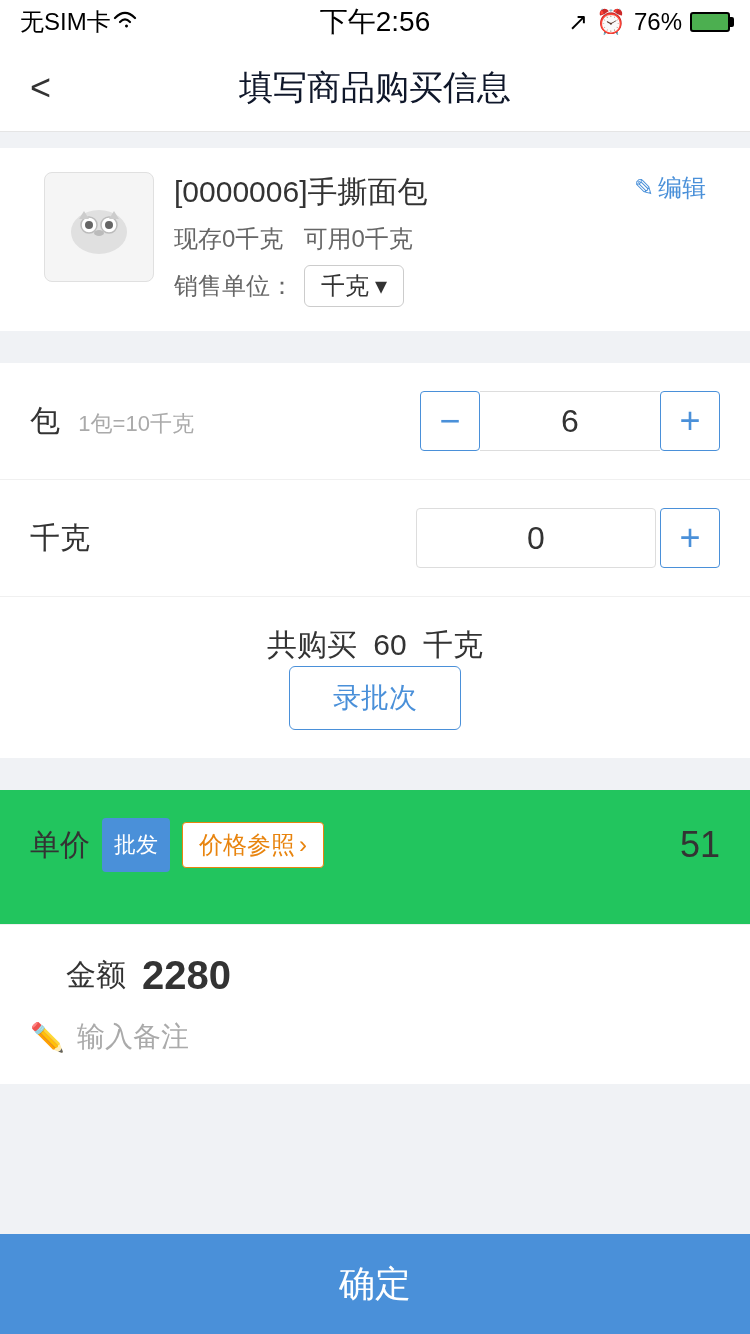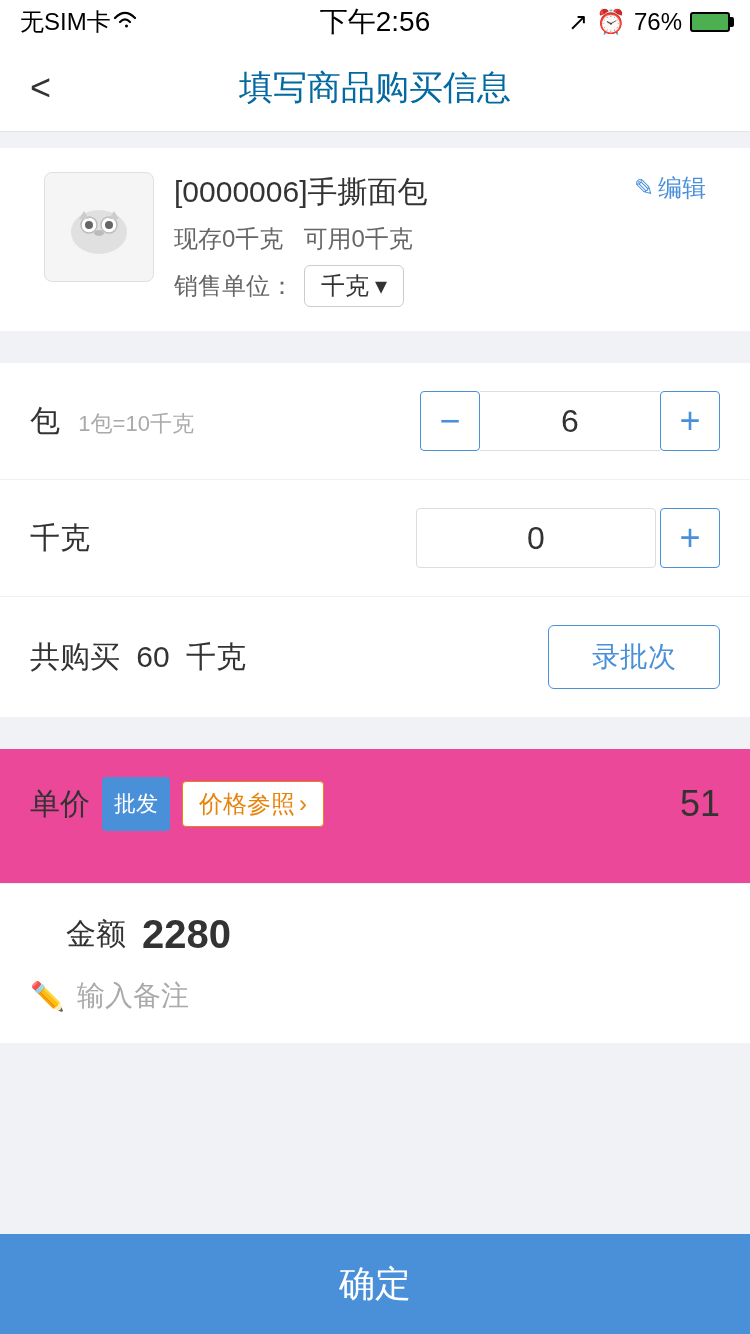--- a/index.html
+++ b/index.html
@@ -78,21 +78,21 @@
     .nav-back {
       position: absolute;
       left: 30px;
       font-size: 36px;
       color: #333;
       cursor: pointer;
     }
     .nav-title {
       font-size: 34px;
       font-weight: 500;
-      color: #0369a1;
+      color: #0f172a;
     }
 
     
     .product-card {
       background: #fff;
       padding: 24px 44px;
       display: flex;
       align-items: flex-start;
       gap: 20px;
       margin-top: 16px;
@@ -207,20 +207,21 @@
     }
 
     
     .total-row {
       background: #fff;
       padding: 28px 30px;
       display: flex;
       align-items: center;
       justify-content: space-between;
       margin-top: 0;
+      flex-direction: column;
     }
     .total-text {
       font-size: 30px;
       color: #333;
     }
     .total-text span {
       color: #333;
       font-weight: 500;
     }
     .batch-btn {
@@ -228,21 +229,21 @@
       border-radius: 6px;
       padding: 12px 43px;
       font-size: 28px;
       color: #4a90d9;
       background: #fff;
       cursor: pointer;
     }
 
     
     .price-section {
-      background: #ec4899;
+      background: #22c55e;
       margin-top: 16px;
       padding: 28px 30px;
     }
     .price-row {
       display: flex;
       align-items: center;
       justify-content: space-between;
       margin-bottom: 24px;
     }
     .price-left {

